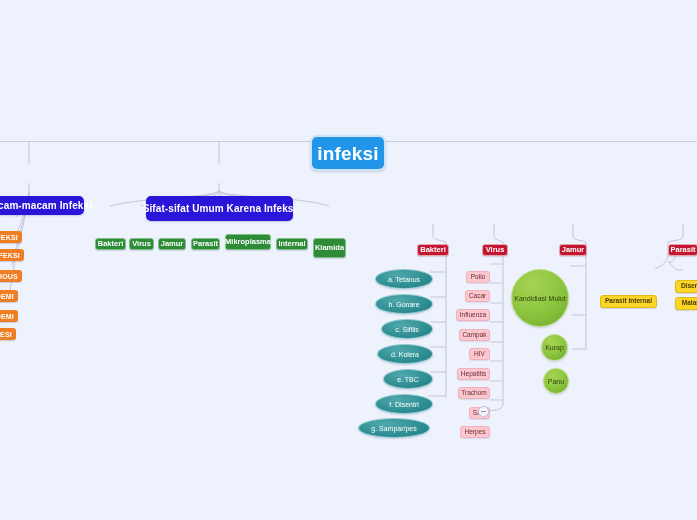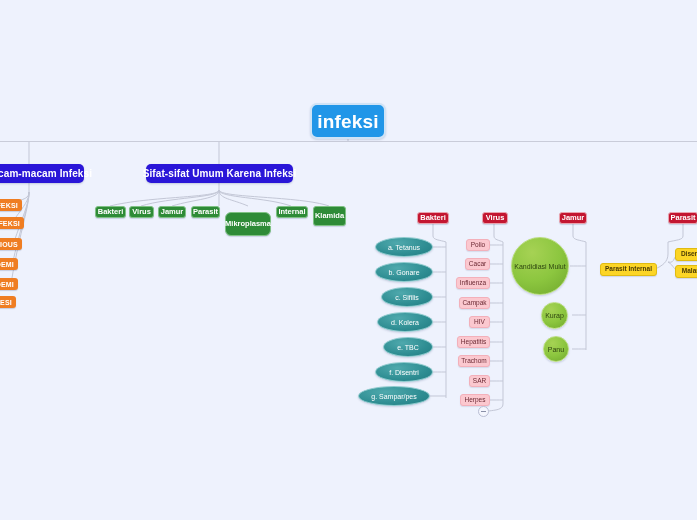--- a/index.html
+++ b/index.html
@@ -36,20 +36,21 @@
   .node {
     position: absolute;
     box-sizing: border-box;
     display: flex;
     align-items: center;
     justify-content: center;
     text-align: center;
     white-space: nowrap;
     line-height: 1;
     user-select: none;
+    margin-top: 32px;
   }
 
   
   .n-root {
     background: #2196e8;
     color: #ffffff;
     font-size: 19px;
     font-weight: bold;
     border-radius: 7px;
     border: 2px solid #cfe3f6;
@@ -234,21 +235,21 @@
   </svg>
 
   <div class="node n-root" style="left:310px; top:103px; width:76px; height:36px;">
     <span>infeksi</span>
   </div>
 
   <div class="node n-blue" style="left:-8px; top:164px; width:92px; height:19px;">
     <span>Macam-macam Infeksi</span>
   </div>
 
-  <div class="node n-blue" style="left:146px; top:164px; width:147px; height:19px;">
+  <div class="node n-blue" style="left:146px; top:164px; width:147px; height:25px;">
     <span>Sifat-sifat Umum Karena Infeksi</span>
   </div>
 
   <div class="node n-orange" style="left:-16px; top:199px; width:38px; height:12px;">
     <span>INFEKSI</span>
   </div>
   <div class="node n-orange" style="left:-24px; top:217px; width:48px; height:12px;">
     <span>SUPER INFEKSI</span>
   </div>
   <div class="node n-orange" style="left:-18px; top:238px; width:40px; height:12px;">
@@ -269,21 +270,21 @@
   </div>
   <div class="node n-green" style="left:129px; top:206px; width:25px; height:12px;">
     <span>Virus</span>
   </div>
   <div class="node n-green" style="left:158px; top:206px; width:28px; height:12px;">
     <span>Jamur</span>
   </div>
   <div class="node n-green" style="left:191px; top:206px; width:29px; height:12px;">
     <span>Parasit</span>
   </div>
-  <div class="node n-green" style="left:225px; top:212px; width:46px; height:24px;border-radius:6px;">
+  <div class="node n-green" style="left:225px; top:202px; width:46px; height:16px;">
     <span>Mikroplasma</span>
   </div>
   <div class="node n-green" style="left:276px; top:206px; width:32px; height:12px;">
     <span>Internal</span>
   </div>
   <div class="node n-green" style="left:313px; top:206px; width:33px; height:20px;text-align:right;">
     <span>Klamida</span>
   </div>
 
   <div class="node n-red" style="left:417px; top:212px; width:32px; height:12px;">

